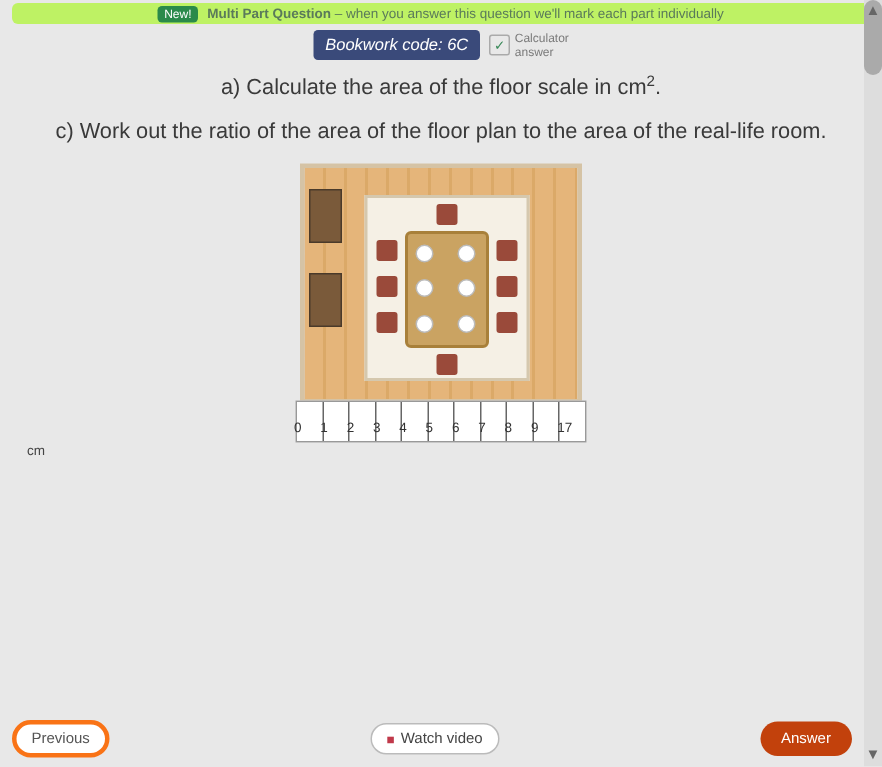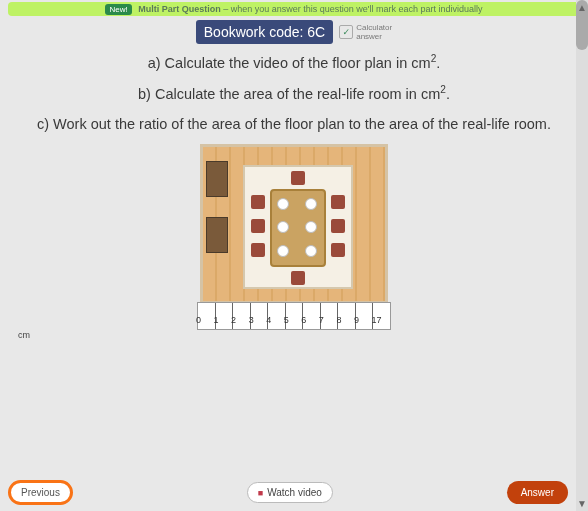--- a/index.html
+++ b/index.html
@@ -53,22 +53,23 @@
   display: flex;
   justify-content: center;
   align-items: center;
   gap: 6px;
   margin: 4px 0 8px 0;
 }
 .bookwork {
   background: #3a4a7a;
   color: #fff;
   padding: 4px 8px;
-  font-size: 14px;
+  font-size: 11px;
   border-radius: 3px;
+  font-style: italic;
 }
 .calc {
   display: flex;
   align-items: center;
   gap: 3px;
   font-size: 8px;
   color: #7a7a7a;
 }
 .calc-icon {
   width: 14px; height: 14px;
@@ -231,24 +232,21 @@
     <div class="calc-icon">✓</div>
     <div>
       <div>Calculator</div>
       <div>answer</div>
     </div>
   </div>
 </div>
 
 <div class="content">
   <div class="part">
-    <span>a) Calculate the video of the floor plan in </span><span>cm</span><sup>2</sup>.
-  </div>
-  <div class="part">
-    <span>b) Calculate the area of the real-life room in </span><span>cm</span><sup>2</sup>.
+    <span>a) Calculate the area of the floor scale in </span><span>cm</span><sup>2</sup>.
   </div>
   <div class="part">c) Work out the ratio of the area of the floor plan to the area of the real-life room.</div>
 
   <div class="floorplan-wrap">
     <div class="floorplan">
       <div class="cabinet cab1"></div>
       <div class="cabinet cab2"></div>
       <div class="rug"></div>
       <div class="table"></div>
       <div class="plate p1"></div>

